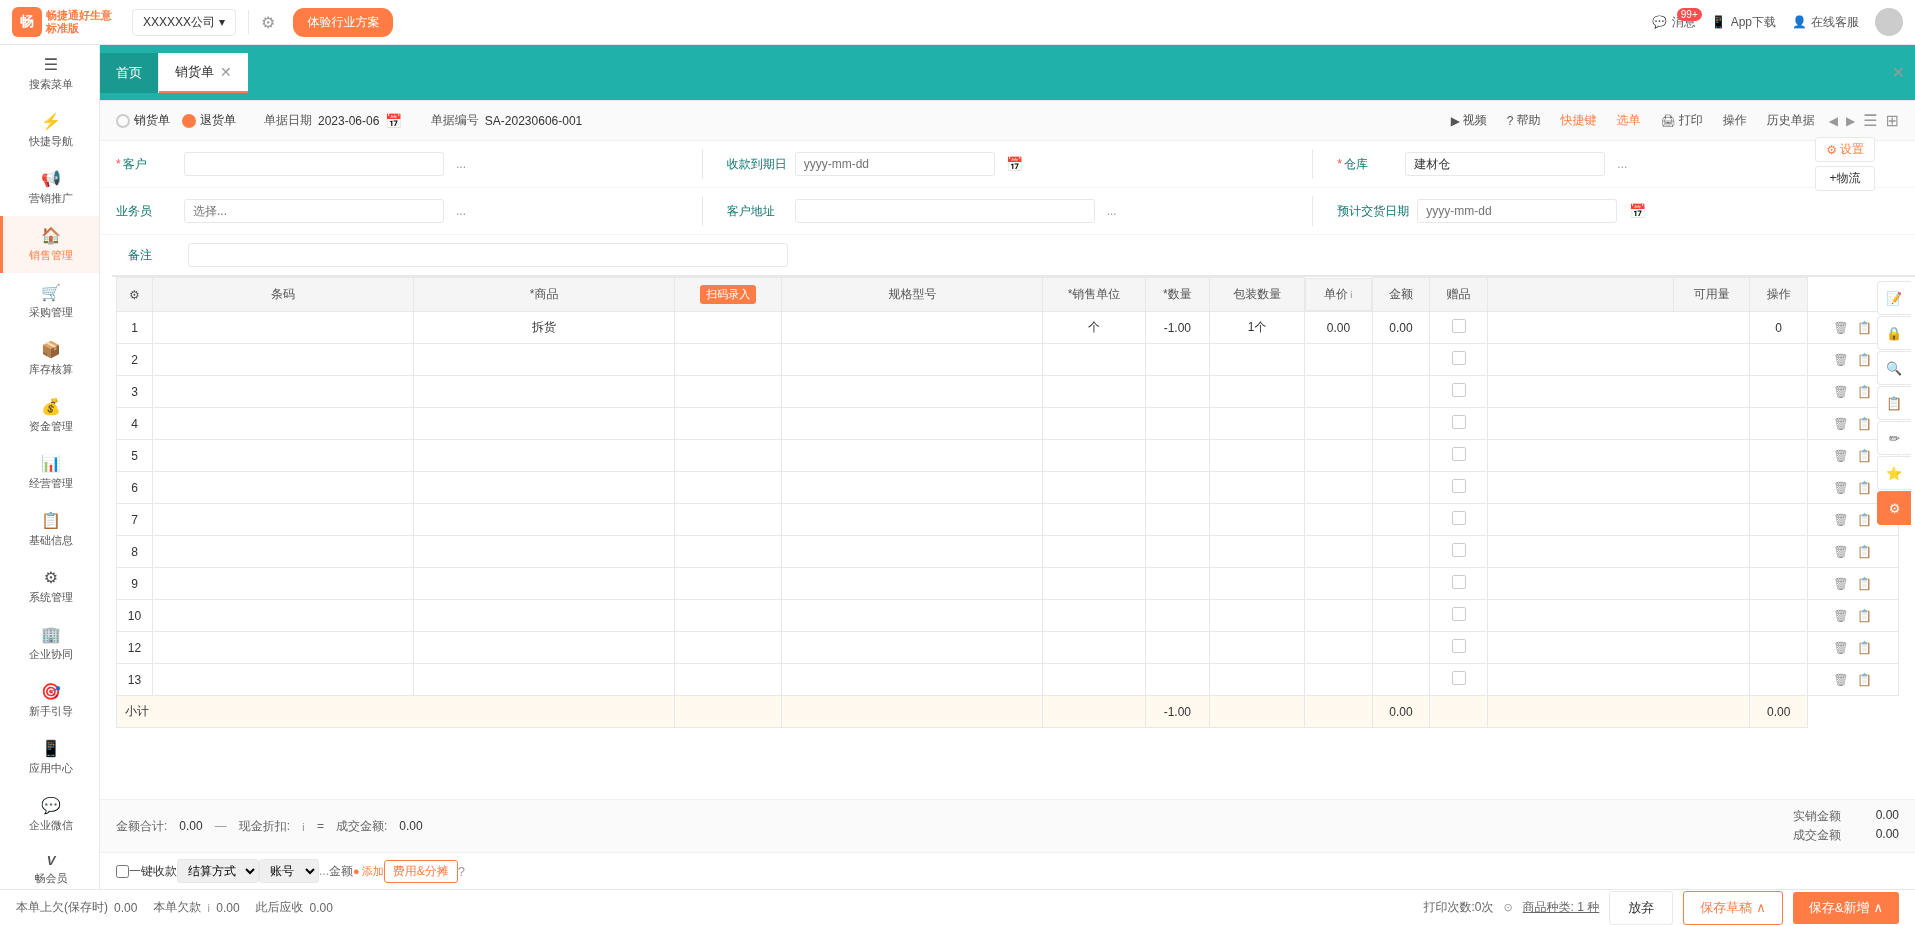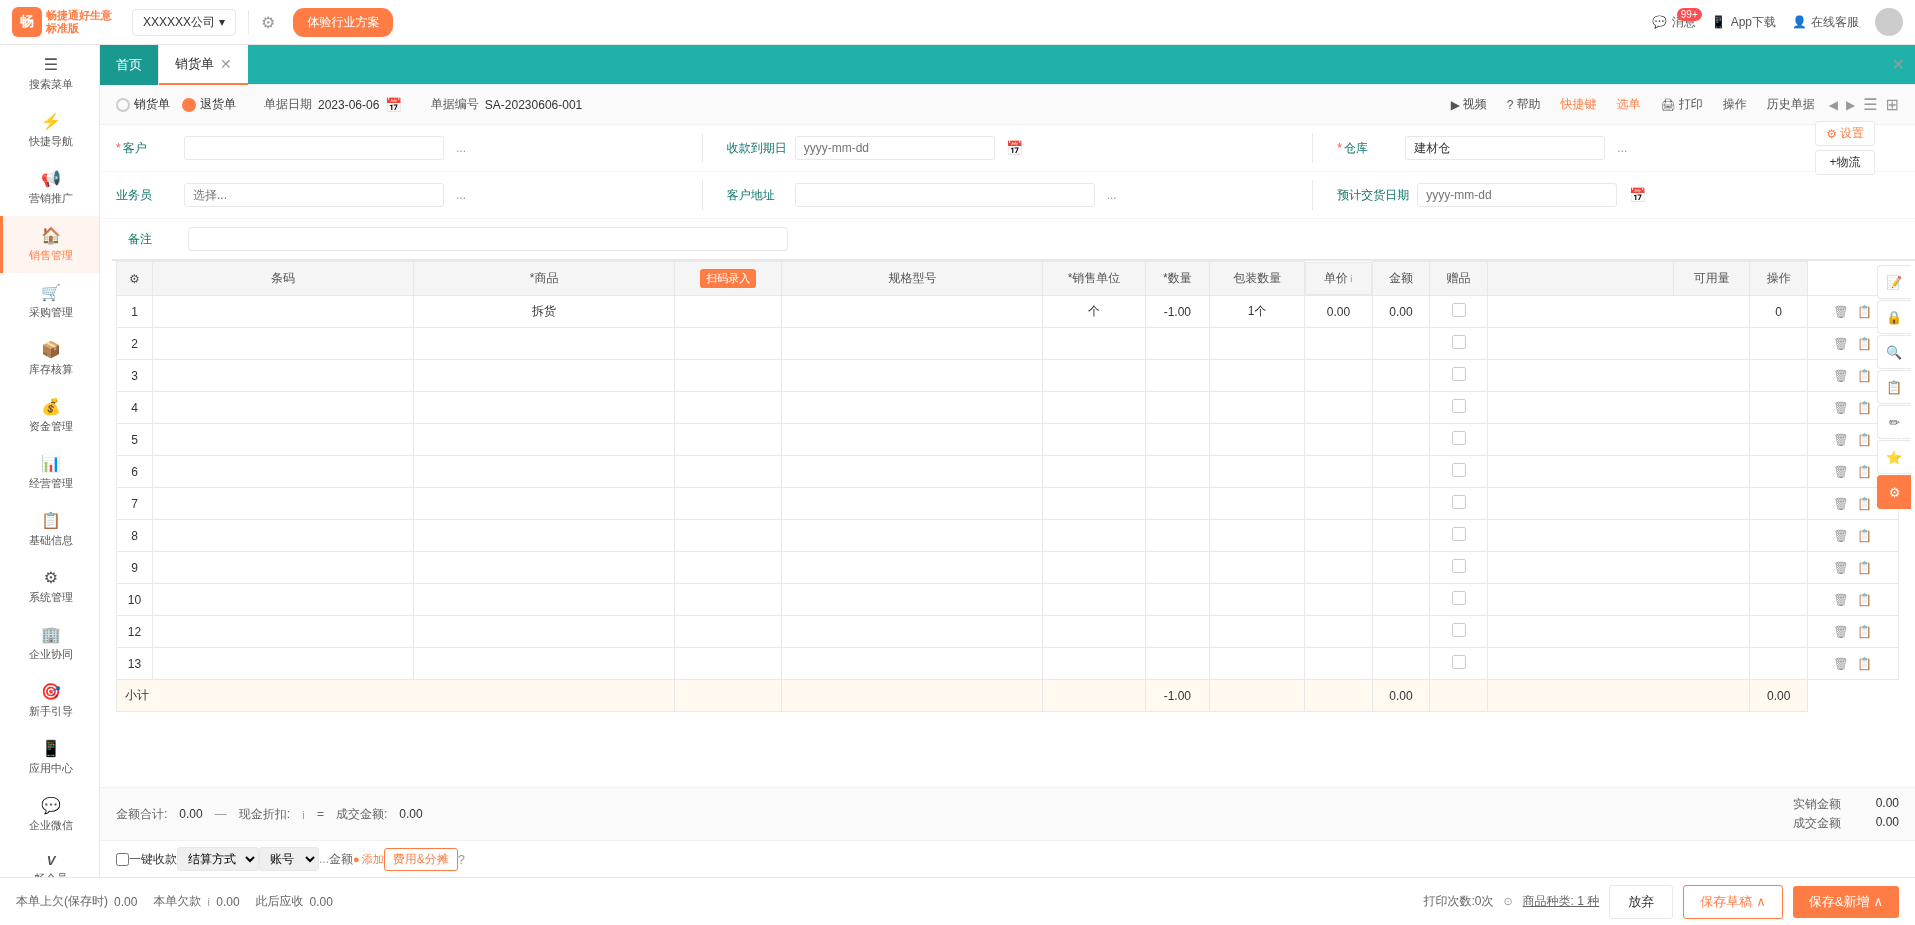--- a/index.html
+++ b/index.html
@@ -4,21 +4,21 @@
   <style>
     * { box-sizing: border-box; margin: 0; padding: 0; }
     body { font-family: 'Microsoft YaHei', Arial, sans-serif; font-size: 12px; background: #f5f5f5; color: #333; overflow: hidden; height: 925px; width: 1915px; }
 
     
     .app-container { display: flex; flex-direction: column; height: 925px; width: 1915px; }
     .top-bar { height: 45px; background: #fff; display: flex; align-items: center; padding: 0 12px; border-bottom: 1px solid #e8e8e8; flex-shrink: 0; }
     .main-layout { display: flex; flex: 1; overflow: hidden; }
     .sidebar { width: 100px; background: #fff; border-right: 1px solid #e8e8e8; display: flex; flex-direction: column; flex-shrink: 0; }
     .content-area { flex: 1; display: flex; flex-direction: column; overflow: hidden; background: #f0f2f5; }
-    .tab-bar { height: 40px; background: #fff; display: flex; align-items: center; border-bottom: 1px solid #e8e8e8; flex-shrink: 0; padding: 0 0; }
+    .tab-bar { height: 56px; background: #fff; display: flex; align-items: center; border-bottom: 1px solid #e8e8e8; flex-shrink: 0; padding: 0 0; }
     .main-content { flex: 1; overflow: hidden; display: flex; flex-direction: column; background: #fff; margin: 0; }
 
     
     .top-bar-left { display: flex; align-items: center; gap: 8px; }
     .brand-logo { display: flex; align-items: center; gap: 4px; }
     .brand-icon { width: 30px; height: 30px; background: #ff7d45; border-radius: 6px; display: flex; align-items: center; justify-content: center; color: white; font-size: 14px; font-weight: bold; }
     .brand-text { font-size: 11px; color: #ff7d45; font-weight: bold; line-height: 1.2; }
     .company-selector { display: flex; align-items: center; gap: 4px; border: 1px solid #e8e8e8; border-radius: 4px; padding: 4px 10px; cursor: pointer; margin-left: 12px; }
     .trial-btn { background: #ff7d45; color: white; border: none; border-radius: 11px; padding: 6px 14px; font-size: 12px; cursor: pointer; margin-left: 10px; }
     .top-bar-right { margin-left: auto; display: flex; align-items: center; gap: 16px; }
@@ -72,21 +72,21 @@
     .summary-dash { color: #999; }
     .summary-label { color: #666; }
     .summary-value { color: #333; font-weight: 500; }
 
     
     .payment-row { padding: 6px 16px; border-top: 1px solid #f0f0f0; display: flex; align-items: center; gap: 0; font-size: 12px; background: #fff; }
     .add-btn { color: #ff7d45; cursor: pointer; font-size: 11px; display: flex; align-items: center; gap: 2px; }
     .expense-btn { border: 1px solid #ff7d45; color: #ff7d45; background: white; border-radius: 3px; padding: 2px 8px; cursor: pointer; font-size: 12px; }
 
     
-    .footer-bar { height: 48px; background: #fff; border-top: 1px solid #e8e8e8; display: flex; align-items: center; padding: 0 16px; gap: 16px; flex-shrink: 0; font-size: 12px; }
+    .footer-bar { height: 36px; background: #fff; border-top: 1px solid #e8e8e8; display: flex; align-items: center; padding: 0 16px; gap: 16px; flex-shrink: 0; font-size: 12px; }
     .footer-info { display: flex; align-items: center; gap: 6px; color: #666; }
     .footer-right { margin-left: auto; display: flex; align-items: center; gap: 10px; }
     .abandon-btn { border: 1px solid #e8e8e8; background: white; color: #333; border-radius: 3px; padding: 7px 18px; cursor: pointer; font-size: 13px; }
     .save-draft-btn { border: 1px solid #ff7d45; background: white; color: #ff7d45; border-radius: 3px; padding: 7px 16px; cursor: pointer; font-size: 13px; display: flex; align-items: center; gap: 4px; }
     .save-new-btn { background: #ff7d45; color: white; border: none; border-radius: 3px; padding: 7px 16px; cursor: pointer; font-size: 13px; display: flex; align-items: center; gap: 4px; }
     .print-count { color: #666; }
     .product-kind { color: #666; cursor: pointer; text-decoration: underline; }
     .total-label { color: #666; }
     .total-value { color: #333; font-weight: 500; min-width: 50px; text-align: right; }
 

